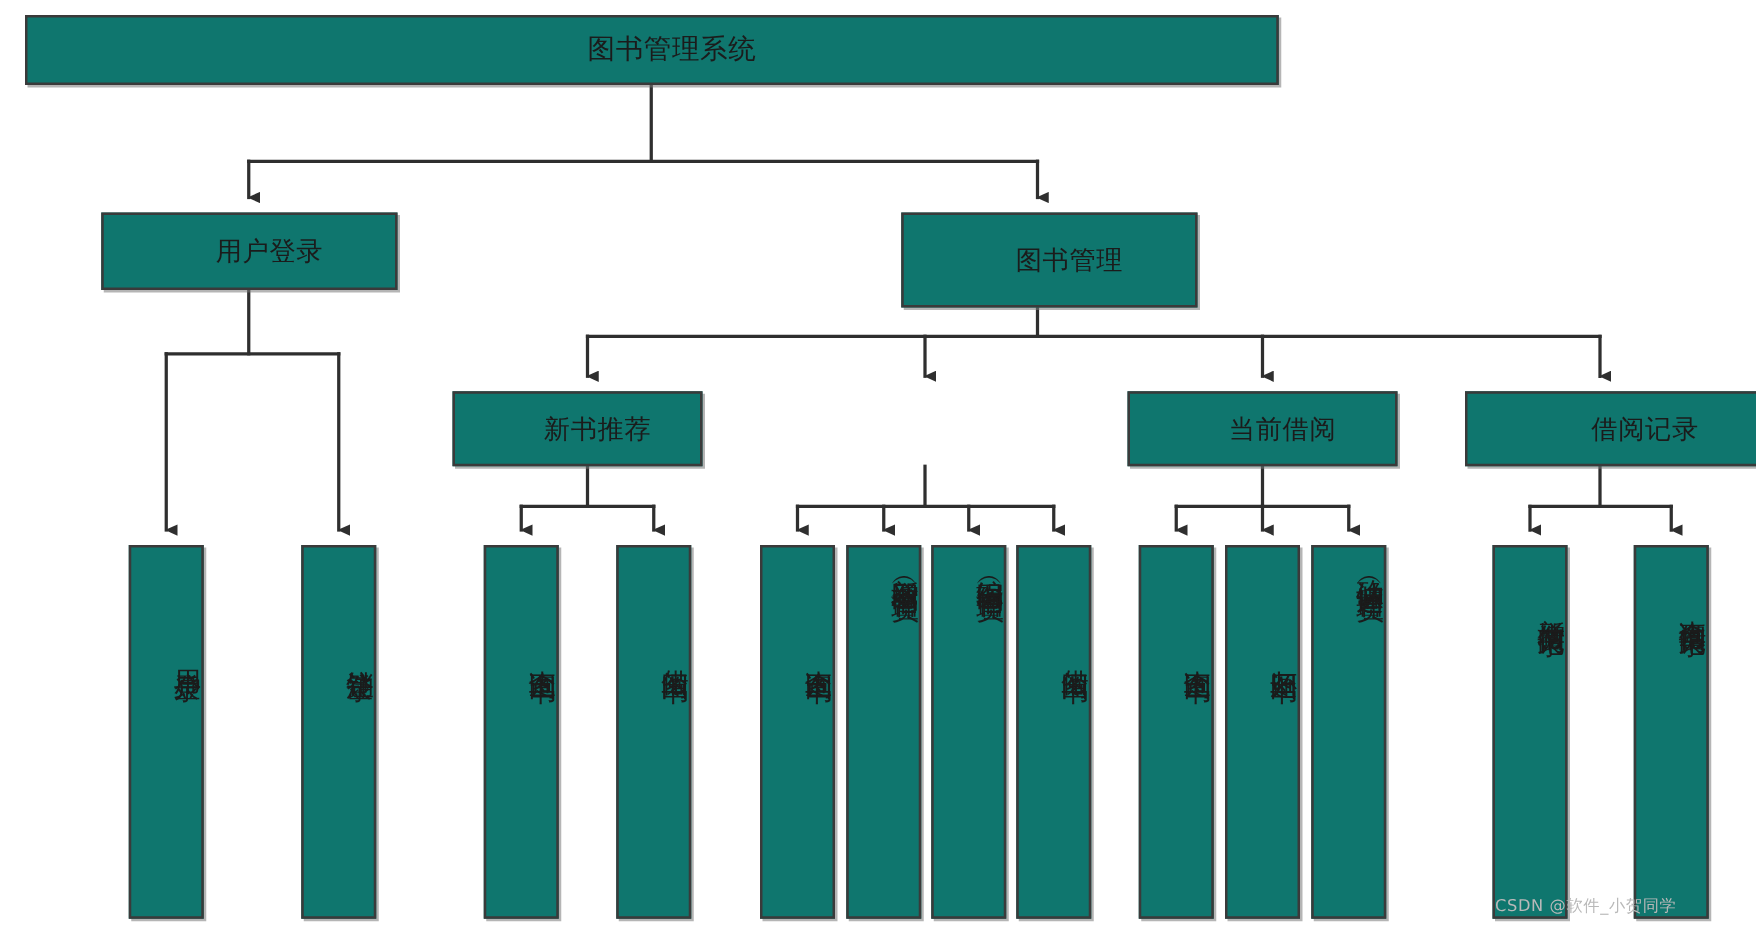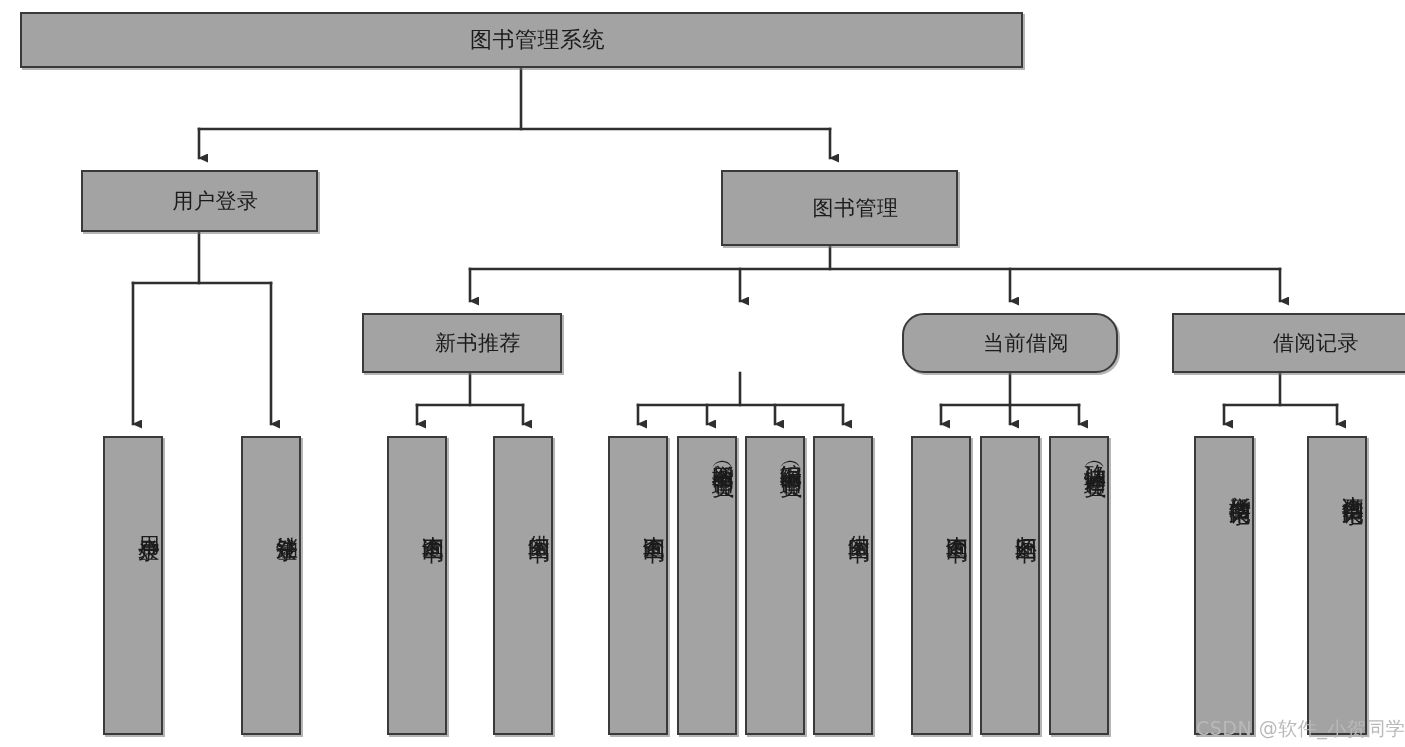--- a/index.html
+++ b/index.html
@@ -23,21 +23,21 @@
     position: absolute;
     left: 0;
     top: 0;
     width: 1405px;
     height: 747px;
     pointer-events: none;
   }
   .node {
     position: absolute;
     box-sizing: border-box;
-    background: #a3a3a3;
+    background: #0f766e;
     border: 2px solid #3a3a3a;
     display: flex;
     align-items: center;
     justify-content: center;
     color: #1b1b1b;
     padding-left: 32px;
   }
   .node.shadowed {
     box-shadow: 2px 2px 0 0 rgba(120,120,120,0.55);
   }
@@ -67,21 +67,21 @@
     font-size: 22px;
     line-height: 1.0;
     letter-spacing: 2px;
     white-space: nowrap;
   }
   .node.v.tall .label {
     padding-top: 0;
   }
   .watermark {
     position: absolute;
-    font-size: 19px;
+    font-size: 13px;
     color: #b9b9b9;
     white-space: nowrap;
     letter-spacing: 0.5px;
   }
 </style>
 </head>
 <body>
 
 <div id="diagram-root">
 
@@ -142,21 +142,21 @@
   <div class="node h shadowed" style="left:81px; top:170px; width:237px; height:62px;">
     <span class="label">用户登录</span>
   </div>
   <div class="node h shadowed" style="left:711px; top:170px; width:237px; height:76px;margin-left:10px;">
     <span class="label">图书管理</span>
   </div>
 
   <div class="node h shadowed" style="left:362px; top:313px; width:200px; height:60px;">
     <span class="label">新书推荐</span>
   </div>
-  <div class="node h shadowed" style="left:902px; top:313px; width:216px; height:60px;border-radius:22px;">
+  <div class="node h shadowed" style="left:902px; top:313px; width:216px; height:60px;">
     <span class="label">当前借阅</span>
   </div>
   <div class="node h shadowed" style="left:1172px; top:313px; width:256px; height:60px;">
     <span class="label">借阅记录</span>
   </div>
 
   <div class="node v shadowed" style="left:103px; top:436px; width:60px; height:299px; padding-top:80px;">
     <span class="label">用户登录</span>
   </div>
   <div class="node v shadowed" style="left:241px; top:436px; width:60px; height:299px; padding-top:80px;">

